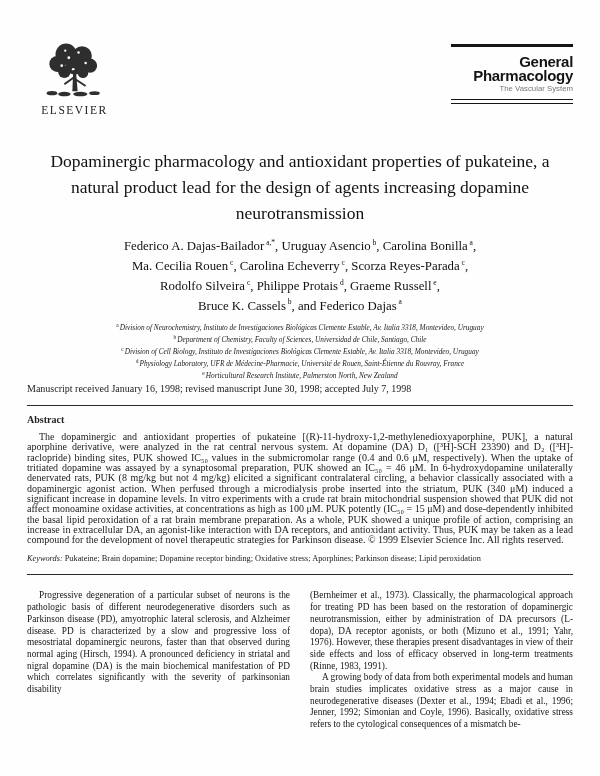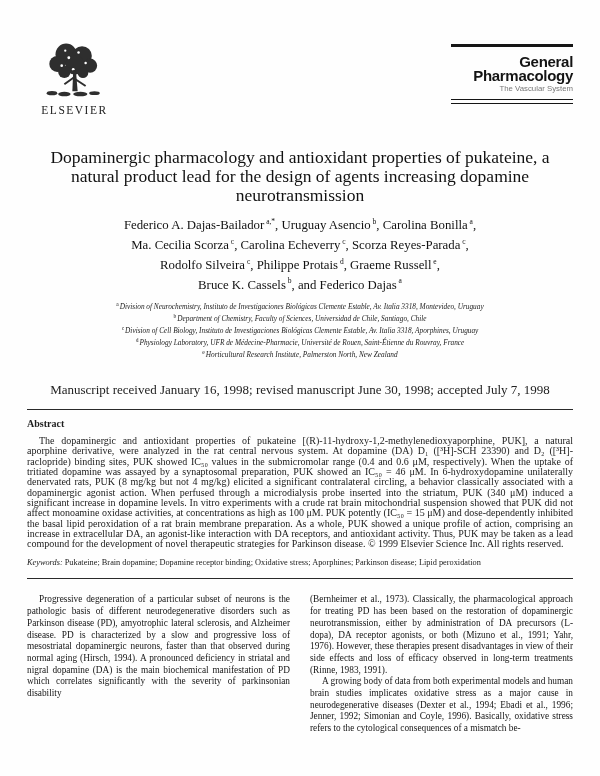--- a/index.html
+++ b/index.html
@@ -14,29 +14,29 @@
   .publisher{width:95px;text-align:center;}
   .publisher svg{display:block;margin:0 auto;}
   .pub-label{font-size:11.5px;letter-spacing:1.5px;margin-top:2px;color:#222;}
   .citation{font-size:8px;color:#333;margin-top:60px;flex:1;text-align:center;}
   .jlogo{width:122px;text-align:right;font-family:"Liberation Sans","DejaVu Sans",sans-serif;margin-top:4px;}
   .jlogo-rule-top{border-top:3px solid #151515;margin-bottom:8px;}
   .jlogo-t1,.jlogo-t2{font-weight:bold;font-size:15px;line-height:14px;letter-spacing:-0.3px;color:#141414;}
   .jlogo-tag{font-size:7.8px;color:#777;margin-top:1px;}
   .jlogo-rule-bottom{height:3px;border-top:1.5px solid #151515;border-bottom:1.5px solid #151515;margin-top:6px;}
   
-  .title{font-size:17.5px;font-weight:normal;text-align:center;line-height:19px;
+  .title{font-size:17.5px;font-weight:normal;text-align:center;line-height:26px;
          max-width:505px;margin:24px auto 0;color:#111;}
   .authors{margin-top:9px;text-align:center;font-size:12.8px;line-height:15.5px;color:#111;}
   .authors span{white-space:pre;margin-top:40px;}
   .authors sup{font-size:7.5px;white-space:pre;}
   
   .affils{margin-top:7px;text-align:center;font-style:italic;font-size:7.3px;line-height:9.6px;color:#222;}
   .affils sup{font-size:5.5px;font-style:normal;margin-right:1px;}
-  .ms{margin-top:22px;text-align:center;font-size:13px;color:#222;}
+  .ms{margin-top:2px;font-size:10px;color:#222;}
   
   .rule{border:none;border-top:1px solid #2a2a2a;margin:11px 0 0;}
   
   .abs-head{font-weight:bold;font-size:10px;margin-top:8px;}
   .abs-text{font-size:10px;line-height:10.3px;text-align:justify;margin:7px 0 0;text-indent:12px;color:#1a1a1a;}
   .keywords{font-size:8.3px;margin:9px 0 0;color:#1a1a1a;}
   .kw-label{font-style:italic;}
   
   .columns{display:flex;gap:20px;margin-top:15px;height:192px;}
   .col{flex:1;font-size:9.3px;line-height:11.7px;text-align:justify;color:#151515;}
@@ -93,29 +93,29 @@
       <div class="jlogo-t2">Pharmacology</div>
       <div class="jlogo-tag">The Vascular System</div>
       <div class="jlogo-rule-bottom"></div>
     </div>
   </div>
 
   <h1 class="title">Dopaminergic pharmacology and antioxidant properties of pukateine, a natural product lead for the design of agents increasing dopamine neurotransmission</h1>
 
   <div class="authors">
     <div class="author-line"><span>Federico A. Dajas-Bailador</span><sup> a,*</sup><span>, </span><span>Uruguay Asencio</span><sup> b</sup><span>, </span><span>Carolina Bonilla</span><sup> a</sup><span>,</span></div>
-    <div class="author-line"><span>Ma. Cecilia Scorza</span><sup> c</sup><span>, </span><span>Carolina Echeverry</span><sup> c</sup><span>, </span><span>Scorza Reyes-Parada</span><sup> c</sup><span>,</span></div>
+    <div class="author-line"><span>Ma. Cecilia Rouen</span><sup> c</sup><span>, </span><span>Carolina Echeverry</span><sup> c</sup><span>, </span><span>Scorza Reyes-Parada</span><sup> c</sup><span>,</span></div>
     <div class="author-line"><span>Rodolfo Silveira</span><sup> c</sup><span>, </span><span>Philippe Protais</span><sup> d</sup><span>, </span><span>Graeme Russell</span><sup> e</sup><span>,</span></div>
     <div class="author-line"><span>Bruce K. Cassels</span><sup> b</sup><span>, and </span><span>Federico Dajas</span><sup> a</sup></div>
   </div>
 
   <div class="affils">
     <div><sup>a</sup><span>Division of Neurochemistry, Instituto de Investigaciones Biológicas Clemente Estable, Av. Italia 3318, Montevideo, Uruguay</span></div>
     <div><sup>b</sup><span>Department of Chemistry, Faculty of Sciences, Universidad de Chile, Santiago, Chile</span></div>
-    <div><sup>c</sup><span>Division of Cell Biology, Instituto de Investigaciones Biológicas Clemente Estable, Av. Italia 3318, Aporphines, Uruguay</span></div>
+    <div><sup>c</sup><span>Division of Cell Biology, Instituto de Investigaciones Biológicas Clemente Estable, Av. Italia 3318, Montevideo, Uruguay</span></div>
     <div><sup>d</sup><span>Physiology Laboratory, UFR de Médecine-Pharmacie, Université de Rouen, Saint-Étienne du Rouvray, France</span></div>
     <div><sup>e</sup><span>Horticultural Research Institute, Palmerston North, New Zealand</span></div>
   </div>
 
   <div class="ms">Manuscript received January 16, 1998; revised manuscript June 30, 1998; accepted July 7, 1998</div>
 
   <hr class="rule">
 
   <div class="abs-head">Abstract</div>
   <p class="abs-text">The dopaminergic and antioxidant properties of pukateine [(R)-11-hydroxy-1,2-methylenedioxyaporphine, PUK], a natural aporphine derivative, were analyzed in the rat central nervous system. At dopamine (DA) D₁ ([³H]-SCH 23390) and D₂ ([³H]-raclopride) binding sites, PUK showed IC₅₀ values in the submicromolar range (0.4 and 0.6 μM, respectively). When the uptake of tritiated dopamine was assayed by a synaptosomal preparation, PUK showed an IC₅₀ = 46 μM. In 6-hydroxydopamine unilaterally denervated rats, PUK (8 mg/kg but not 4 mg/kg) elicited a significant contralateral circling, a behavior classically associated with a dopaminergic agonist action. When perfused through a microdialysis probe inserted into the striatum, PUK (340 μM) induced a significant increase in dopamine levels. In vitro experiments with a crude rat brain mitochondrial suspension showed that PUK did not affect monoamine oxidase activities, at concentrations as high as 100 μM. PUK potently (IC₅₀ = 15 μM) and dose-dependently inhibited the basal lipid peroxidation of a rat brain membrane preparation. As a whole, PUK showed a unique profile of action, comprising an increase in extracellular DA, an agonist-like interaction with DA receptors, and antioxidant activity. Thus, PUK may be taken as a lead compound for the development of novel therapeutic strategies for Parkinson disease.  © 1999 Elsevier Science Inc. All rights reserved.</p>

